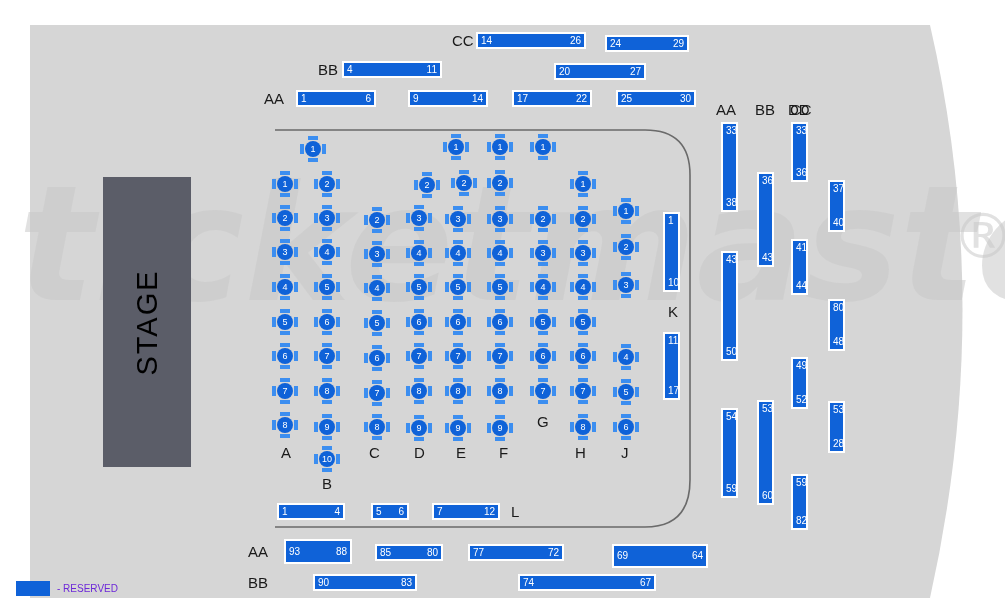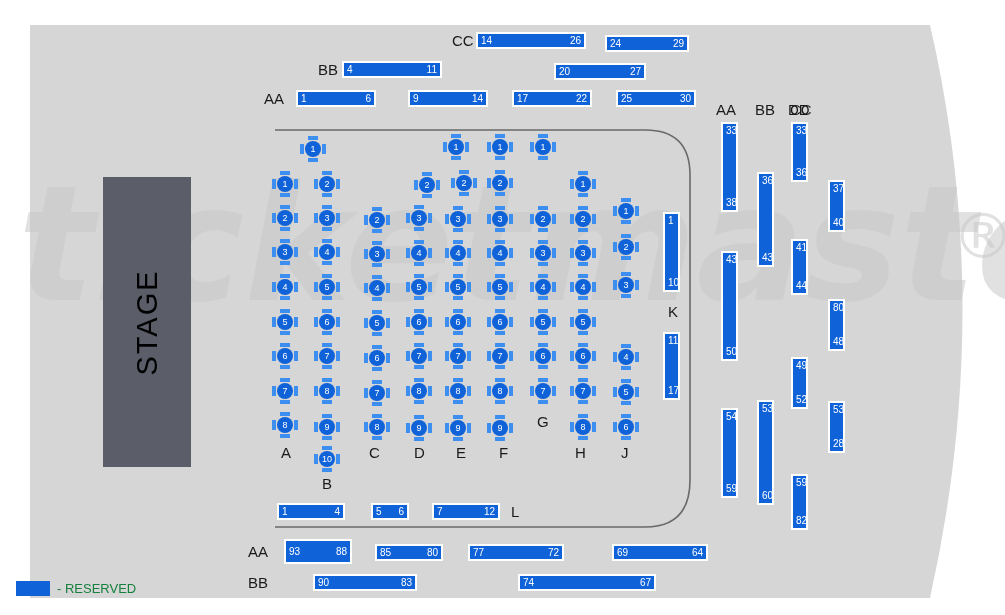--- a/index.html
+++ b/index.html
@@ -129,22 +129,22 @@
     position: absolute;
     display: flex;
     align-items: center;
     gap: 7px;
   }
   #legend-swatch {
     width: 34px; height: 15px;
     background: #0f62d8;
   }
   #legend-text {
-    font-size: 13px;
-    color: #15803d;
+    font-size: 10px;
+    color: #6d28d9;
     font-family: "Liberation Sans", sans-serif;
   }
 </style>
 </head>
 <body>
 
 <div id="stage-root">
 
   <svg id="venue-shape" viewBox="0 0 1005 615" xmlns="http://www.w3.org/2000/svg">
     <path d="M 30 25 L 930 25 Q 995 307 930 598 L 30 598 Z" fill="#d6d6d6"></path>
@@ -266,21 +266,21 @@
         <span>88</span>
       </div>
       <div class="bar h" style="left: 375px; top: 544px; width: 68px; height: 17px;">
         <span>85</span>
         <span>80</span>
       </div>
       <div class="bar h" style="left: 468px; top: 544px; width: 96px; height: 17px;">
         <span>77</span>
         <span>72</span>
       </div>
-      <div class="bar h" style="left: 612px; top: 544px; width: 96px; height: 17px;">
+      <div class="bar h" style="left: 612px; top: 544px; width: 96px; height: 24px;">
         <span>69</span>
         <span>64</span>
       </div>
       <div class="bar h" style="left: 313px; top: 574px; width: 104px; height: 17px;">
         <span>90</span>
         <span>83</span>
       </div>
       <div class="bar h" style="left: 518px; top: 574px; width: 138px; height: 17px;">
         <span>74</span>
         <span>67</span>

